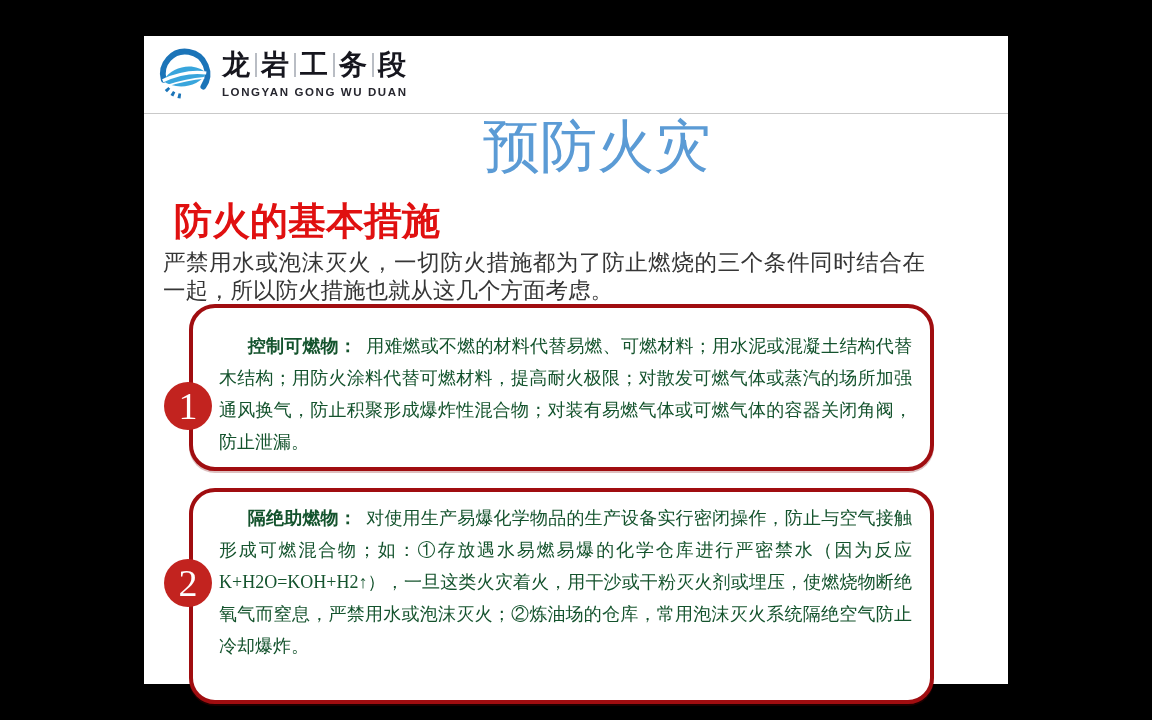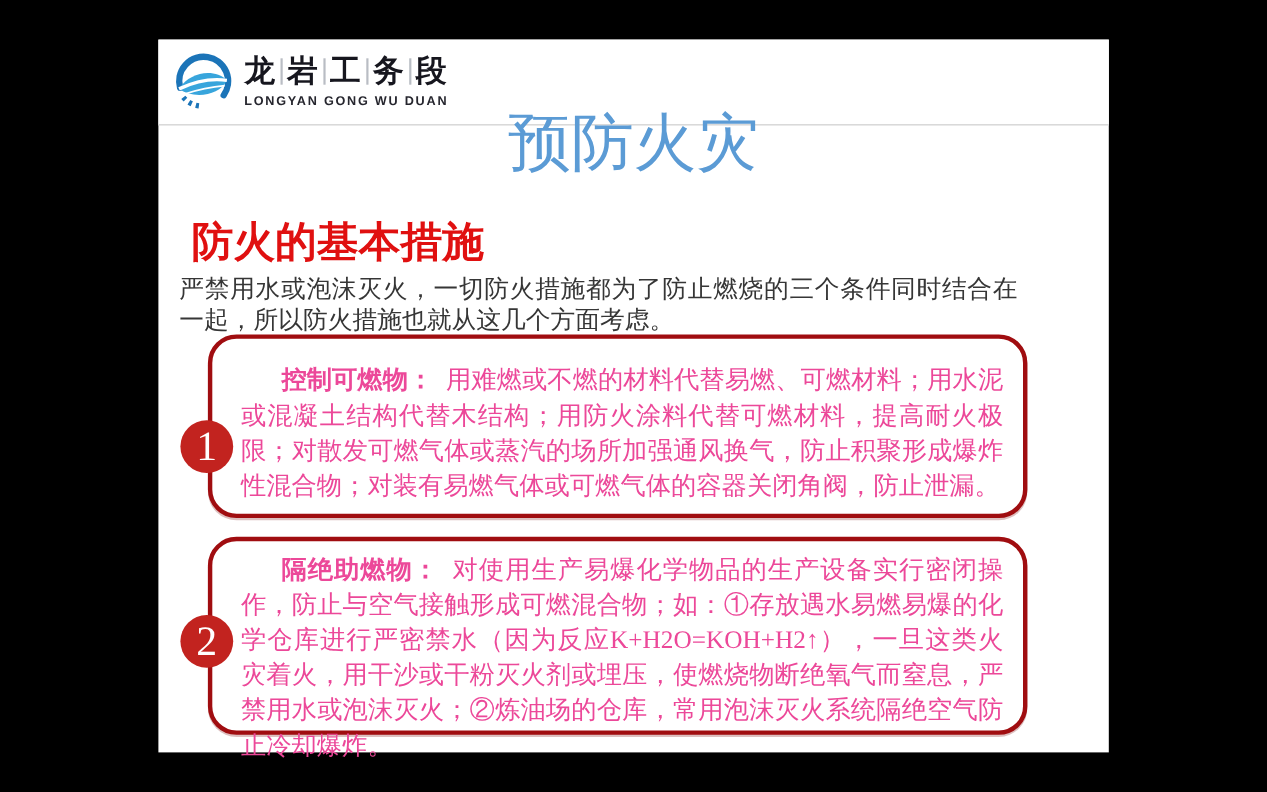--- a/index.html
+++ b/index.html
@@ -32,25 +32,26 @@
   .logo-title .sep {
     display: inline-block; width: 2px; height: 24px;
     background: #b9bdc4; margin: 0 4px;
   }
   .logo-subtitle {
     font-size: 11.5px; font-weight: 700; color: #26262e;
     letter-spacing: 1.6px; margin-top: 6px;
   }
   
   .slide-title {
-    position: absolute; left: 0; top: 60px; width: 864px;
+    position: absolute; left: 0; top: 76px; width: 864px;
     text-align: center;
     font-size: 57px; line-height: 70px;
     color: #5b9bd5;
     font-weight: 400;
+    padding-left: 21px;
   }
   .section-heading {
     position: absolute; left: 30px; top: 150px;
     font-size: 38px; line-height: 46px;
     font-weight: 700; color: #e01010; margin-top: 12px;
   }
   .intro {
     position: absolute; left: 19px; top: 213px; width: 762px;
     font-size: 22.5px; line-height: 28px;
     color: #363636;
@@ -59,26 +60,26 @@
   
   .point-box {
     position: absolute; left: 45px; width: 745px;
     border: 4px solid #a00d10;
     border-radius: 26px;
     background: #ffffff;
     box-sizing: border-box;
     box-shadow: 0 2px 0 rgba(120,0,0,0.25);
   }
   .box-1 { top: 268px; height: 167px; }
-  .box-2 { top: 452px; height: 180px; }
+  .box-2 { top: 452px; height: 216px; }
   .point-text {
     margin: 0;
     padding: 22px 18px 0 26px;
-    font-size: 23px; line-height: 32px;
-    color: #ec4899;
+    font-size: 18px; line-height: 32px;
+    color: #14532d;
     text-align: justify;
     text-indent: 1.6em;
   }
   .box-2 .point-text { padding-top: 10px; }
   .point-label { font-weight: 700; }
   .num-badge {
     position: absolute; left: 20px;
     width: 48px; height: 48px;
     border-radius: 50%;
     background: #c2231f;

